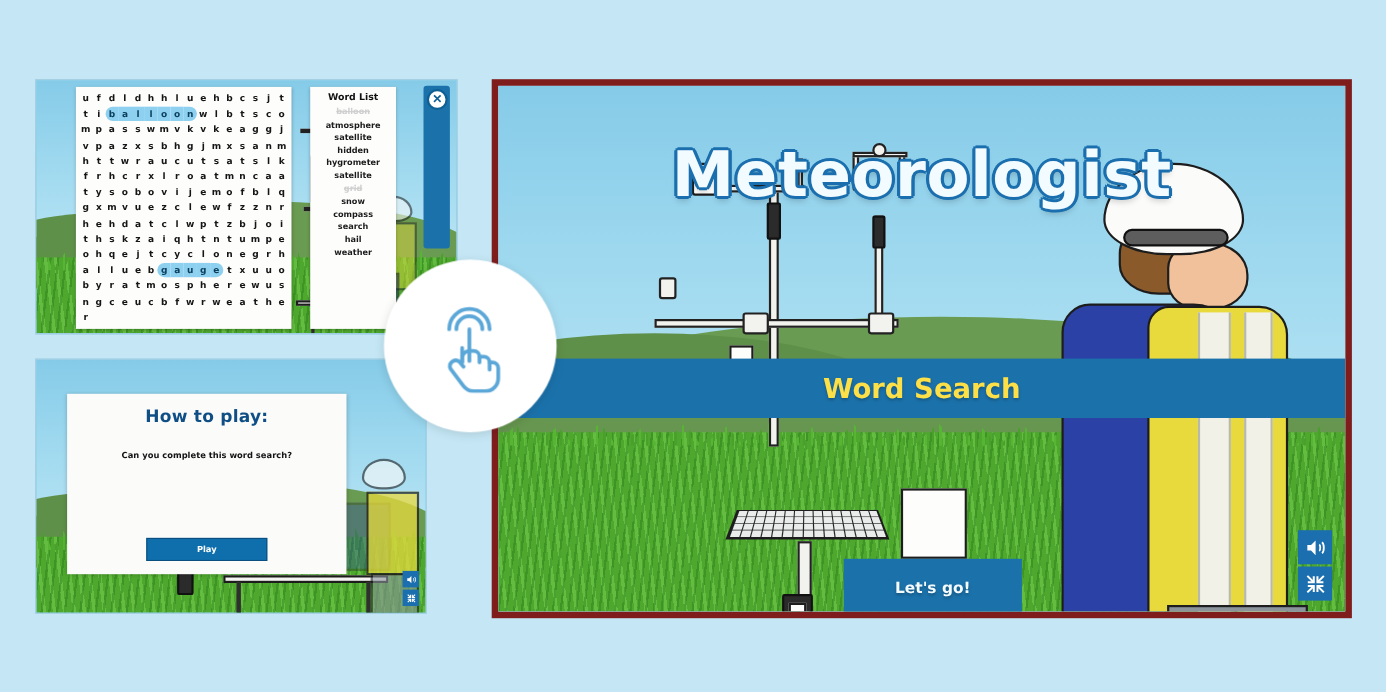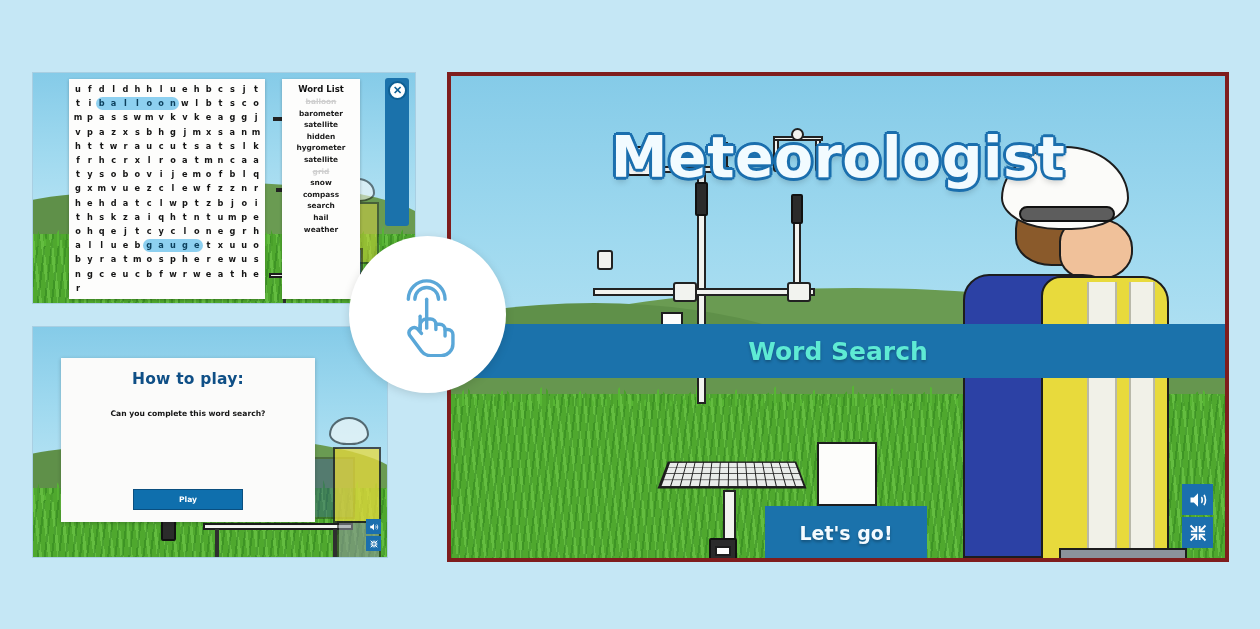--- a/index.html
+++ b/index.html
@@ -162,48 +162,48 @@
   .ctrl-btn {
     background: #1b6fae; color: #fff; display: flex; align-items: center;
     justify-content: center; cursor: pointer; line-height: 1;
   }
   .thumb .ctrl-stack { right: 6px; bottom: 6px; }
   .thumb .ctrl-btn { width: 15px; height: 15px; font-size: 9px; }
 
   
   #main-panel {
     position: absolute; left: 447px; top: 72px; width: 782px; height: 490px;
-    overflow: hidden; border: 4px solid #7f1d1d;
+    overflow: hidden; border: 6px solid #7f1d1d;
   }
   .title-big {
     position: absolute; left: 0; right: 0; top: 48px; text-align: center;
     font-family: "DejaVu Sans", sans-serif; font-weight: 700;
     font-size: 57px; color: #f2fbff; letter-spacing: .5px;
     text-shadow:
       -2px -2px 0 #1b6fae, 2px -2px 0 #1b6fae, -2px 2px 0 #1b6fae, 2px 2px 0 #1b6fae,
       -3px 0 0 #1b6fae, 3px 0 0 #1b6fae, 0 -3px 0 #1b6fae, 0 3px 0 #1b6fae,
       0 5px 6px rgba(0,0,0,.18);
   }
   .subtitle-band {
     position: absolute; left: 0; right: 0; top: 248px; height: 54px;
     background: #1b72ab; display: flex; align-items: center; justify-content: center;
   }
   .subtitle-band .txt {
     font-family: "DejaVu Sans", sans-serif; font-weight: 700;
-    font-size: 25px; color: #5eead4;
+    font-size: 25px; color: #fde047;
     text-shadow: 0 2px 3px rgba(0,0,0,.25);
   }
   .lets-go {
     position: absolute; left: 314px; top: 430px; width: 162px; height: 54px;
     background: #1b72ab; display: flex; align-items: center; justify-content: center;
     cursor: pointer;
   }
   .lets-go .txt {
     font-family: "DejaVu Sans", sans-serif; font-weight: 700;
-    font-size: 19px; color: #f4fbff; text-shadow: 0 2px 3px rgba(0,0,0,.28);
+    font-size: 14px; color: #f4fbff; text-shadow: 0 2px 3px rgba(0,0,0,.28);
   }
   #main-panel .ctrl-stack { right: 12px; bottom: 10px; }
   #main-panel .ctrl-btn { width: 31px; height: 31px; font-size: 19px; }
 
   
   .tap-cursor {
     position: absolute; left: 349px; top: 236px; width: 157px; height: 157px;
     border-radius: 50%; background: #fff;
     box-shadow: 0 2px 10px rgba(0,0,0,.13);
     display: flex; align-items: center; justify-content: center; z-index: 40;
@@ -466,21 +466,21 @@
           <div class="ws-cell">h</div>
           <div class="ws-cell">e</div>
           <div class="ws-cell">r</div>
         </div>
     </div>
 
     <div class="wl-card">
       <div class="wl-title">Word List</div>
       <div id="wl-words">
           <div class="wl-word found">balloon</div>
-          <div class="wl-word">barometer</div>
+          <div class="wl-word">atmosphere</div>
           <div class="wl-word">satellite</div>
           <div class="wl-word">hidden</div>
           <div class="wl-word">hygrometer</div>
           <div class="wl-word">satellite</div>
           <div class="wl-word found">grid</div>
           <div class="wl-word">snow</div>
           <div class="wl-word">compass</div>
           <div class="wl-word">search</div>
           <div class="wl-word">hail</div>
           <div class="wl-word">weather</div>

